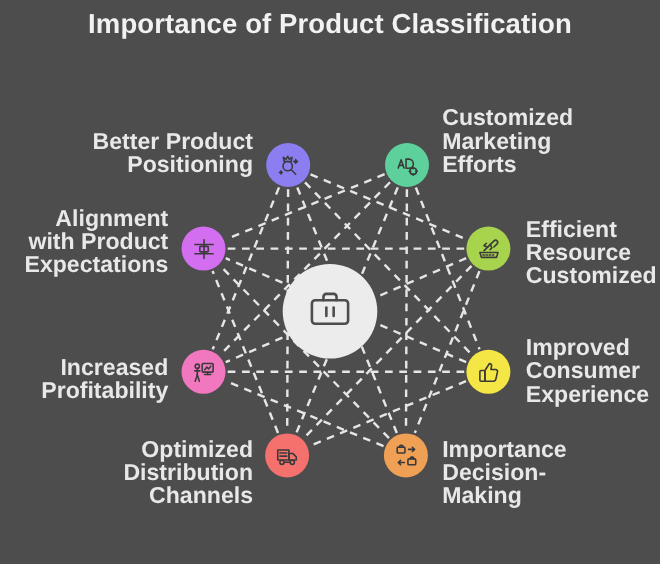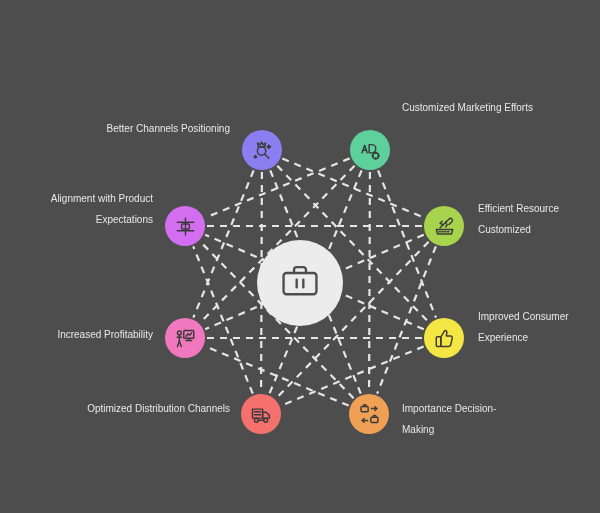--- a/index.html
+++ b/index.html
@@ -59,32 +59,33 @@
     background: #ececec;
     display: flex;
     align-items: center;
     justify-content: center;
     left: 257px;
     top: 240px;
   }
   .label {
     position: absolute;
     color: #e8e8e8;
-    font-size: 10px;
+    font-size: 21px;
     line-height: 21px;
-    font-weight: 400;
+    font-weight: 700;
   }
   .label.right { text-align: left; }
   .label.left  { text-align: right; }
 </style>
 </head>
 <body>
 
 <div id="canvas">
 
+  <div id="title">Importance of Product Classification</div>
 
   <svg id="lines" viewBox="0 0 600 513" xmlns="http://www.w3.org/2000/svg">
       <line x1="282.3010858675983" y1="158.47737651613994" x2="423.6989141324017" y2="217.52262348386006" stroke="#e6e6e6" stroke-width="2.2" stroke-dasharray="7 6" stroke-linecap="butt" fill="none"></line>
       <line x1="277.3020722365923" y1="165.80653615648" x2="428.6979277634077" y2="322.19346384352" stroke="#e6e6e6" stroke-width="2.2" stroke-dasharray="7 6" stroke-linecap="butt" fill="none"></line>
       <line x1="270.26371967027166" y1="170.38899058833383" x2="360.73628032972834" y2="393.61100941166615" stroke="#e6e6e6" stroke-width="2.2" stroke-dasharray="7 6" stroke-linecap="butt" fill="none"></line>
       <line x1="261.91666726449466" y1="171.99984217341554" x2="261.08333273550534" y2="392.0001578265844" stroke="#e6e6e6" stroke-width="2.2" stroke-dasharray="7 6" stroke-linecap="butt" fill="none"></line>
       <line x1="253.66164487962766" y1="170.35858133285717" x2="193.33835512037234" y2="317.64141866714283" stroke="#e6e6e6" stroke-width="2.2" stroke-dasharray="7 6" stroke-linecap="butt" fill="none"></line>
       <line x1="378.05782628437726" y1="170.47123434409363" x2="435.94217371562274" y2="317.52876565590634" stroke="#e6e6e6" stroke-width="2.2" stroke-dasharray="7 6" stroke-linecap="butt" fill="none"></line>
       <line x1="369.91666726449466" y1="171.99984217341554" x2="369.08333273550534" y2="392.0001578265844" stroke="#e6e6e6" stroke-width="2.2" stroke-dasharray="7 6" stroke-linecap="butt" fill="none"></line>
       <line x1="361.60413757244686" y1="170.33493285205537" x2="269.39586242755314" y2="393.6650671479446" stroke="#e6e6e6" stroke-width="2.2" stroke-dasharray="7 6" stroke-linecap="butt" fill="none"></line>
@@ -107,21 +108,21 @@
         <span>
           <svg width="23" height="23" viewBox="0 0 24 24" fill="none" stroke="#3a3a3a" stroke-width="1.5" stroke-linecap="round" stroke-linejoin="round">
             <circle cx="11" cy="12.6" r="4.4"></circle>
             <line x1="14.4" y1="16" x2="18.6" y2="20.2"></line>
             <path d="M7.6 8.1 6.9 4.2l2.6 1.8L11 3.2l1.5 2.8 2.6-1.8-.7 3.9z"></path>
             <path d="M18.6 6.3l.5 1.3 1.3.5-1.3.5-.5 1.3-.5-1.3-1.3-.5 1.3-.5z"></path>
             <path d="M4.6 17.1l.4 1 1 .4-1 .4-.4 1-.4-1-1-.4 1-.4z"></path>
           </svg>
         </span>
       </div>
-      <div class="label left" style="left: 70px; top: 118px; width: 160px;">Better Channels Positioning</div>
+      <div class="label left" style="left: 70px; top: 118px; width: 160px;">Better Product Positioning</div>
       <div class="node" style="left: 350px; top: 130px; background: rgb(94, 208, 155);">
         <span>
           <svg width="23" height="23" viewBox="0 0 24 24" fill="none" stroke="#3a3a3a" stroke-width="1.5" stroke-linecap="round" stroke-linejoin="round">
             <path d="M3.2 14.4 5.9 6.6l2.7 7.8"></path>
             <line x1="4.2" y1="11.8" x2="7.6" y2="11.8"></line>
             <path d="M10.6 5.9h2.6a4.3 4.3 0 0 1 0 8.6h-2.6z"></path>
             <circle cx="17.4" cy="17.4" r="3.1"></circle>
             <line x1="17.4" y1="13.6" x2="17.4" y2="15"></line>
             <line x1="17.4" y1="19.8" x2="17.4" y2="21.2"></line>
             <line x1="13.6" y1="17.4" x2="15" y2="17.4"></line>

